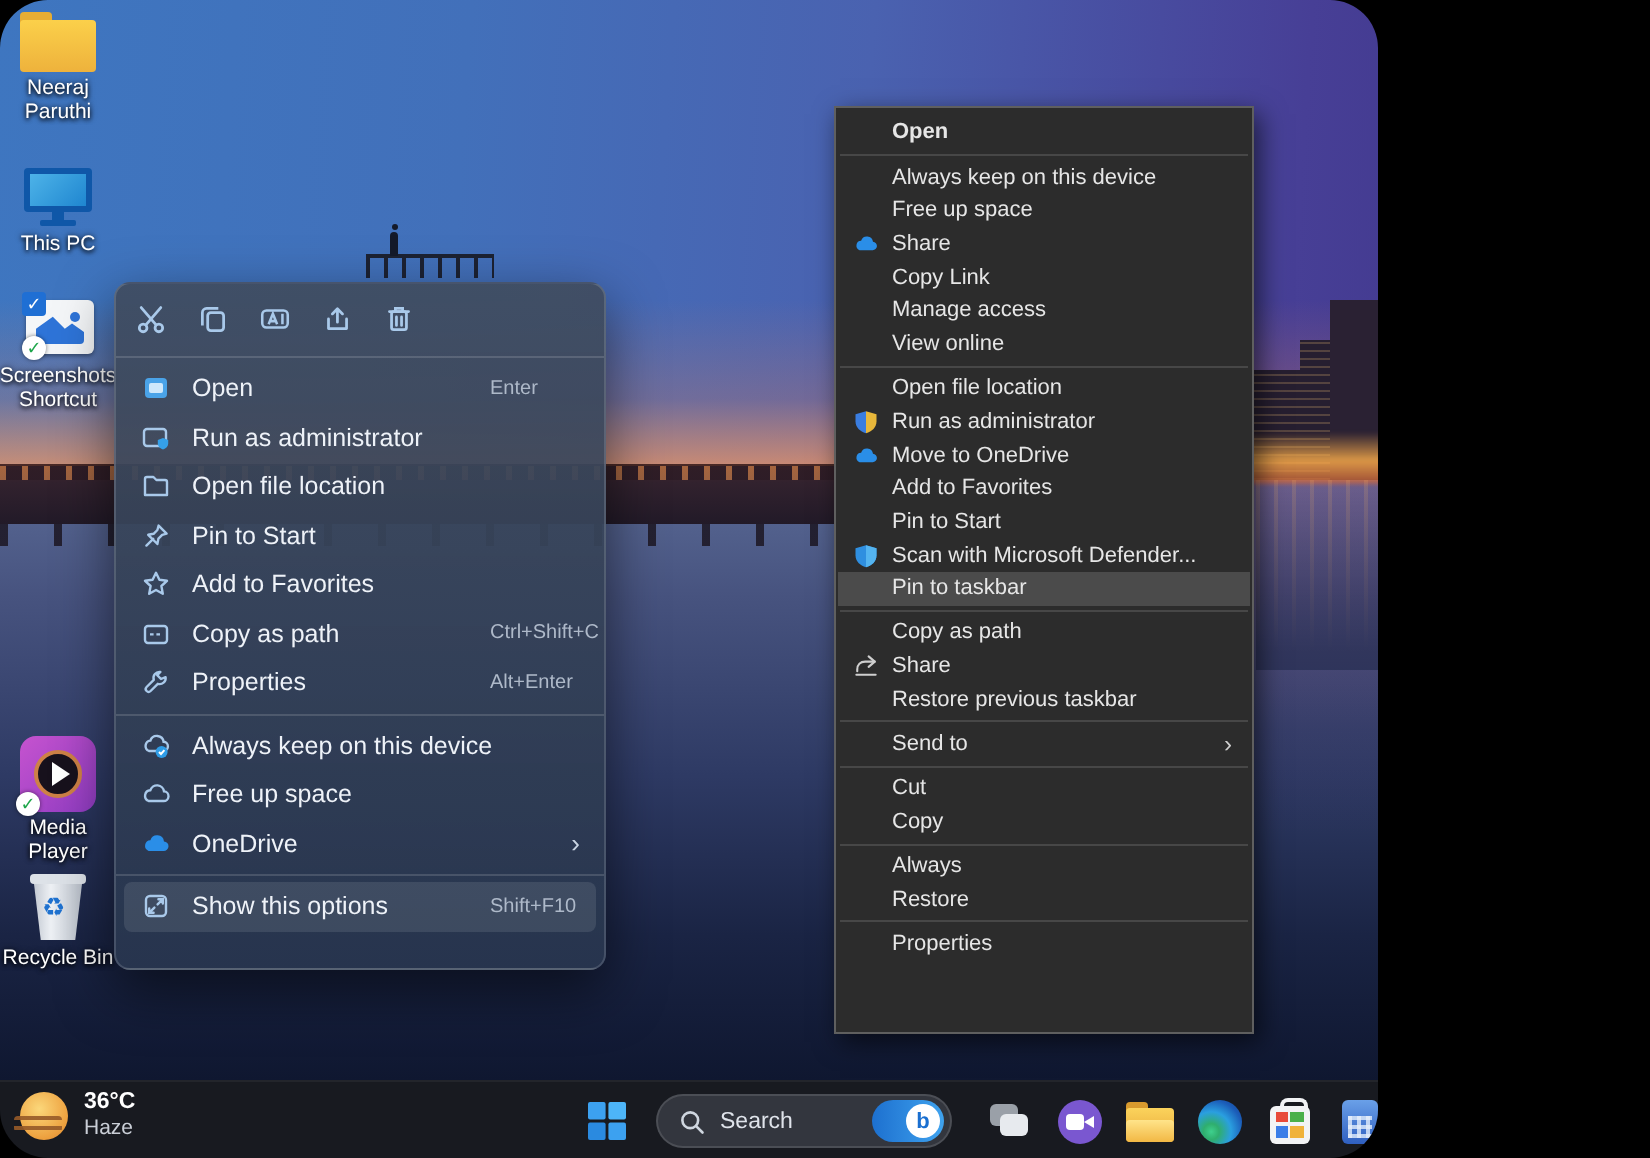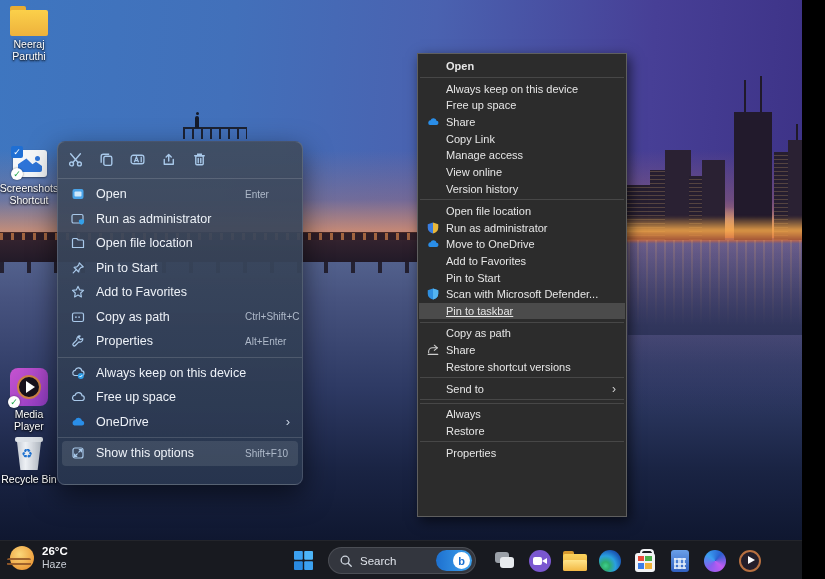--- a/index.html
+++ b/index.html
@@ -1,17 +1,17 @@
 <!DOCTYPE html>
 <html><head>
 <meta charset="utf-8">
 <style>
   * { box-sizing: border-box; margin: 0; padding: 0; }
   body { background:#000; font-family:"Liberation Sans","DejaVu Sans",sans-serif; }
-  .screen { position:relative; width:802px; height:579px; overflow:hidden; user-select:none; }
+  .screen { position:relative; width:689px; height:579px; overflow:hidden; user-select:none;border-radius:24px; }
 
   
   .sky { position:absolute; left:0; top:0; width:825px; height:240px;
     background:linear-gradient(94deg,#3e76c0 0%,#4270ba 28%,#4a62b0 52%,#473f96 78%,#3c3185 100%); }
   .horizon-glow { position:absolute; left:0; top:150px; width:825px; height:90px;
     background:linear-gradient(to bottom, rgba(90,90,160,0) 0%, rgba(210,120,95,0.30) 55%, rgba(245,152,96,0.85) 100%); }
   .horizon-hot { position:absolute; left:470px; top:205px; width:360px; height:34px; border-radius:50%;
     background:radial-gradient(ellipse at center, rgba(255,190,110,0.8), rgba(255,160,90,0) 70%); }
   .water { position:absolute; left:0; top:238px; width:825px; height:302px;
     background:linear-gradient(to bottom,#5a6a96 0px,#47537f 60px,#2e3a64 150px,#1a2444 230px,#0f1730 302px); }
@@ -80,21 +80,21 @@
   .mchev { position:absolute; right:12px; font-size:13px; color:#c9d4e2; }
   .mitem.hl { background:rgba(255,255,255,0.10); border-radius:4px; margin:0 4px; padding-left:8px; }
   .mitem.hl .mshort { left:183px; }
 
   
   .cmenu { position:absolute; left:417px; top:53px; width:210px; height:464px;
     background:#2c2c2c; border:1px solid #5f5f5f; box-shadow:3px 4px 12px rgba(0,0,0,0.6);
     padding:4px 1px; color:#e6e6e6; font-size:11px; }
   .citem { position:relative; height:16.7px; display:flex; align-items:center; padding-left:27px; }
   .citem.bold { font-weight:bold; }
-  .citem.hl { background:#4b4b4b;text-decoration:underline; }
+  .citem.hl { background:#4b4b4b; }
   .citem .cic { position:absolute; left:7px; width:14px; height:14px; }
   .cchev { position:absolute; right:9px; font-size:12px; color:#cfcfcf; }
   .csep { height:1px; background:#474747; margin:2.25px 1px; }
 
   
   .taskbar { position:absolute; left:0; top:540px; width:825px; height:39px;
     background:rgba(25,27,33,0.97); border-top:1px solid rgba(255,255,255,0.05); }
   .weather { position:absolute; left:10px; top:4px; display:flex; align-items:center; gap:8px; }
   .wicon { position:relative; width:24px; height:24px; border-radius:50%;
     background:radial-gradient(circle at 40% 35%, #fbd77a, #eda03e 70%, #d97f2e); }
@@ -173,20 +173,29 @@
   <div class="tower"></div>
   <div class="person"></div>
 
   <div class="dicon" style="left:0px; top:6px;">
     <div class="fold">
         <div class="back"></div>
         <div class="body"></div>
       </div>
     <div class="dlabel">Neeraj Paruthi</div>
   </div>
+  <div class="dicon" style="left:0px; top:82px;">
+    <div class="pcicon">
+        <div class="mon"></div>
+        <div class="scr"></div>
+        <div class="stand"></div>
+        <div class="base"></div>
+      </div>
+    <div class="dlabel">This PC</div>
+  </div>
   <div class="dicon" style="left:0px; top:146px;">
     <div class="shoticon">
       <div class="card"></div>
         <div class="pic"></div>
         <div class="sun"></div>
       <div class="chk" style="left:2px; top:0;">✓</div>
       <div class="sync" style="left:2px; top:22px;">✓</div>
     </div>
     <div class="dlabel">Screenshots Shortcut</div>
   </div>
@@ -370,23 +379,20 @@
     </div>
     <div class="citem">
       <span>Copy Link</span>
     </div>
     <div class="citem">
       <span>Manage access</span>
     </div>
     <div class="citem">
       <span>View online</span>
     </div>
-    <div class="citem">
-      <span>Version history</span>
-    </div>
     <div class="csep"></div>
 
     <div class="citem">
       <span>Open file location</span>
     </div>
     <div class="citem">
       <span class="cic">
         <svg width="14" height="14" viewBox="0 0 16 16">
             <path d="M8 1.8 L14 3.6 v4 c0 3.6-2.6 5.8-6 6.8 z" fill="#e8b73a"></path>
             <path d="M8 1.8 L2 3.6 v4 c0 3.6 2.6 5.8 6 6.8 z" fill="#3a7de0"></path>
@@ -429,50 +435,56 @@
       <span class="cic">
         <svg width="14" height="14" viewBox="0 0 16 16" fill="none" stroke="#cfcfcf" stroke-width="1.2" stroke-linecap="round" stroke-linejoin="round">
             <path d="M9.5 2.5 L13 5.5 L9.5 8.5"></path>
             <path d="M13 5.5 H7.5 C4.8 5.5 3 7.3 3 10 v1"></path>
             <path d="M2.5 13 h11"></path>
           </svg>
         </span>
       <span>Share</span>
     </div>
     <div class="citem">
-      <span>Restore shortcut versions</span>
+      <span>Restore previous taskbar</span>
     </div>
     <div class="csep"></div>
 
     <div class="citem">
       <span>Send to</span>
       <span class="cchev">›</span>
     </div>
     <div class="csep"></div>
 
+    <div class="citem">
+      <span>Cut</span>
+    </div>
+    <div class="citem">
+      <span>Copy</span>
+    </div>
     <div class="csep"></div>
 
     <div class="citem">
       <span>Always</span>
     </div>
     <div class="citem">
       <span>Restore</span>
     </div>
     <div class="csep"></div>
 
     <div class="citem">
       <span>Properties</span>
     </div>
   </div>
 
   <div class="taskbar">
     <div class="weather">
       <div class="wicon"></div>
       <div class="wtext">
-        <span class="wtemp">26°C</span>
+        <span class="wtemp">36°C</span>
         <span class="wcond">Haze</span>
       </div>
     </div>
 
     <div class="tb-center">
       <div class="startbtn">
         <svg width="19" height="19" viewBox="0 0 19 19">
           <rect x="0" y="0" width="8.8" height="8.8" rx="1" fill="#3ca1f0"></rect>
           <rect x="10.2" y="0" width="8.8" height="8.8" rx="1" fill="#4db5f8"></rect>
           <rect x="0" y="10.2" width="8.8" height="8.8" rx="1" fill="#2a8ae0"></rect>

